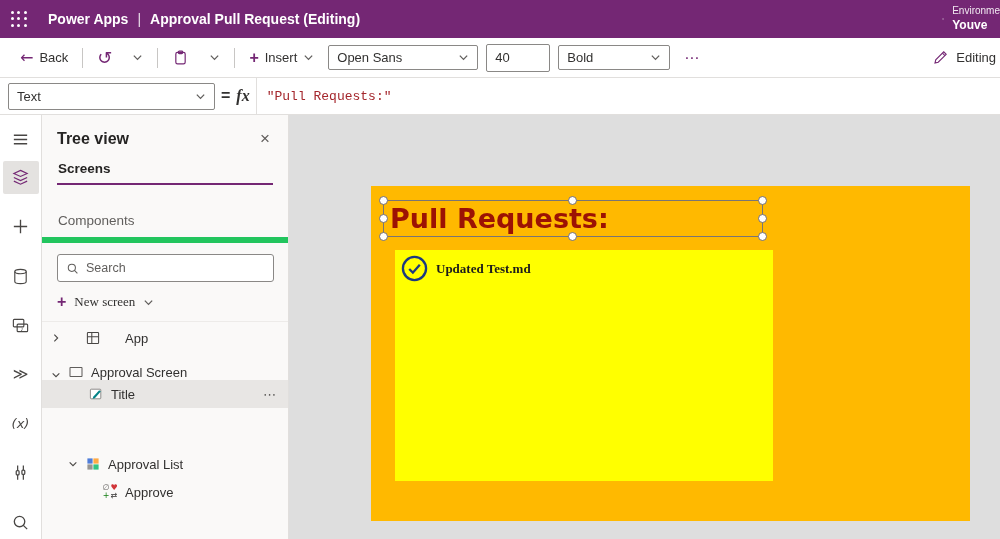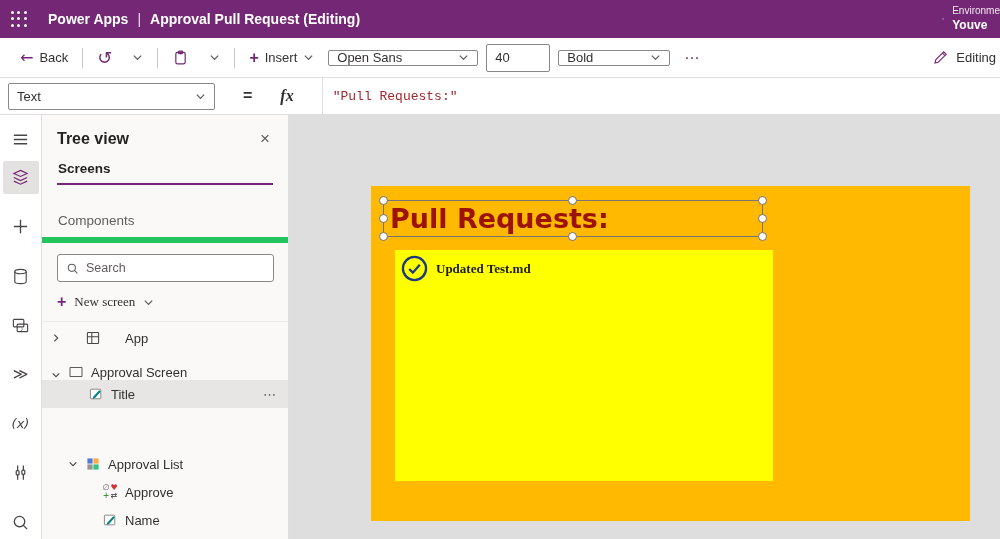--- a/index.html
+++ b/index.html
@@ -21,29 +21,29 @@
   .env-value { font-size:12px; font-weight:bold; }
 
   
   .toolbar { height:40px; background:#fff; border-bottom:1px solid #E1DFDD; display:flex; align-items:center; padding:0 10px 0 14px; gap:8px; }
   .tb-btn { display:flex; align-items:center; gap:6px; padding:4px 6px; border-radius:2px; cursor:pointer; color:#323130; }
   .arrow-glyph { color:#742774; font-size:16px; font-family:"DejaVu Sans",sans-serif; }
   .undo-glyph { color:#742774; font-size:18px; font-family:"DejaVu Sans",sans-serif; }
   .plus-glyph { color:#742774; font-size:16px; font-weight:bold; }
   .tb-sep { width:1px; height:20px; background:#C8C6C4; }
   .chev { width:11px; height:11px; color:#605E5C; }
-  .dropdown { display:flex; align-items:center; justify-content:space-between; border:1px solid #8A8886; border-radius:2px; height:16px; padding:0 8px; background:#fff; cursor:pointer; }
+  .dropdown { display:flex; align-items:center; justify-content:space-between; border:1px solid #8A8886; border-radius:2px; height:25px; padding:0 8px; background:#fff; cursor:pointer; }
   .dd-font { width:150px; }
   .dd-weight { width:112px; }
   .size-input { width:64px; height:28px; border:1px solid #8A8886; border-radius:2px; padding:0 8px; font-size:13px; font-family:inherit; color:#323130; }
   .more-dots { color:#742774; font-size:15px; font-family:"DejaVu Sans",sans-serif; padding:0 6px; cursor:pointer; }
   .editing-box { margin-left:auto; display:flex; align-items:center; gap:7px; white-space:nowrap; margin-right:-6px; }
 
   
-  .formula-bar { height:37px; background:#fff; border-bottom:1px solid #E1DFDD; display:flex; align-items:center; padding:0 8px; gap:28px; }
+  .formula-bar { height:37px; background:#fff; border-bottom:1px solid #E1DFDD; display:flex; align-items:center; padding:0 8px; gap:6px; }
   .prop-dd { width:207px; height:27px; }
   .eq { font-size:16px; font-weight:bold; color:#323130; }
   .fx { font-family:"Liberation Serif","DejaVu Serif",serif; font-style:italic; font-weight:bold; font-size:16px; color:#323130; }
   .formula-input { flex:1; border-left:1px solid #E1DFDD; height:100%; display:flex; align-items:center; padding-left:10px;
     font-family:"Liberation Mono","DejaVu Sans Mono",monospace; font-size:13px; color:#A4262C; cursor:text; }
 
   
   .main { display:flex; height:424px; }
   .rail { width:42px; background:#fff; border-right:1px solid #E1DFDD; display:flex; flex-direction:column; align-items:center; padding-top:8px; gap:4px; }
   .rail-item { width:36px; height:36px; display:flex; align-items:center; justify-content:center; color:#484644; cursor:pointer; border-radius:2px; }
@@ -331,27 +331,20 @@
       <div class="tree-row" style="padding-left:60px;">
         <span class="icons-grid">
           <span style="color:#605E5C;">∅</span>
           <span style="color:#D13438;">♥</span>
           <span style="color:#107C10;">+</span>
           <span style="color:#323130;">⇄</span>
         </span>
         <span class="tree-label">Approve</span>
       </div>
 
-      <div class="tree-row" style="padding-left:60px;">
-        <svg class="ticon" viewBox="0 0 20 20">
-          <rect x="3" y="4" width="13" height="12" rx="1" fill="#fff" stroke="#8A8886" stroke-width="1.2"></rect>
-          <path d="M6.5 13.5L14 5.2l2 1.8-7.5 8.3-2.6.6z" fill="#038387"></path>
-        </svg>
-        <span class="tree-label">Name</span>
-      </div>
     </div>
   </div>
 
   <div class="workspace">
     <div class="canvas-screen">
 
       <div class="title-ctl">
         <div class="title-text">Pull Requests:</div>
         <span class="handle h-tl"></span>
         <span class="handle h-tm"></span>

